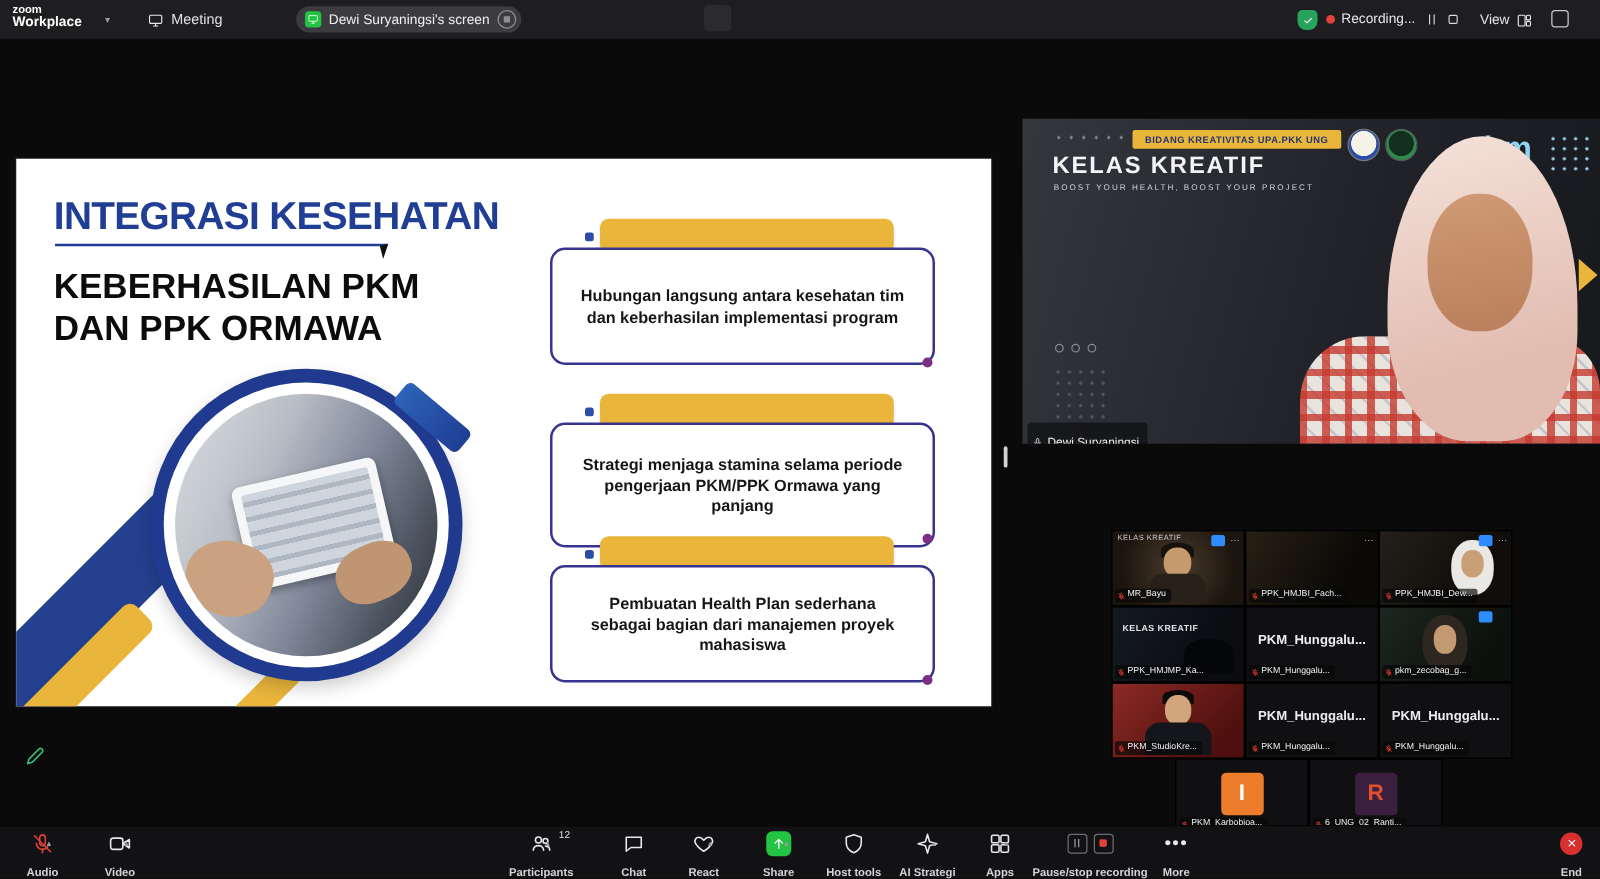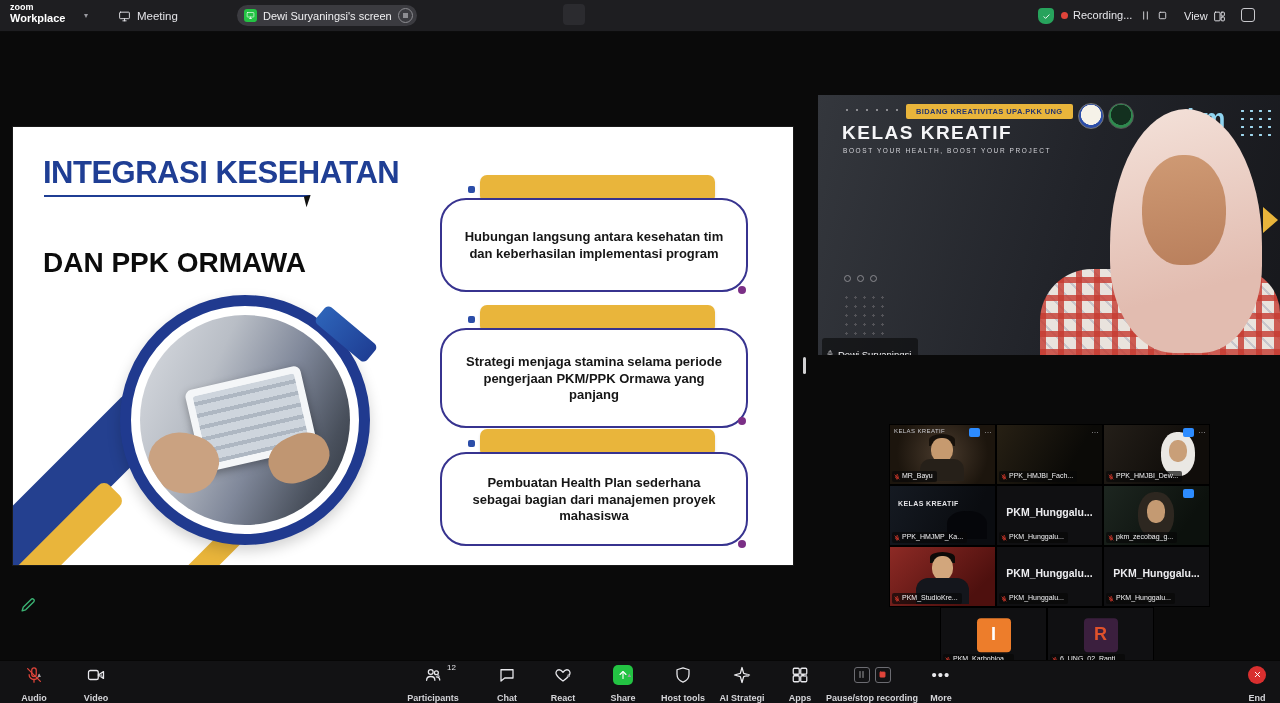--- a/index.html
+++ b/index.html
@@ -51,25 +51,25 @@
   .circle-ring{position:absolute;left:107px;top:168px;width:250px;height:250px;border-radius:50%;border:11px solid #203a8f;background:#fff;box-shadow:0 6px 14px rgba(0,0,0,.18);}
   .circle-photo{position:absolute;left:9px;top:9px;width:210px;height:210px;border-radius:50%;overflow:hidden;background:linear-gradient(115deg,#dadde2 0%,#b9bec6 32%,#80889a 58%,#49505c 82%,#2c323c 100%);}
   .tablet{position:absolute;left:52px;top:62px;width:118px;height:84px;background:#f4f6f8;border-radius:7px;transform:rotate(-13deg);box-shadow:0 3px 8px rgba(0,0,0,.35);}
   .tablet i{position:absolute;inset:7px;background:#ced5dd;border-radius:3px;display:block;background-image:repeating-linear-gradient(0deg,#aeb7c2 0 4px,transparent 4px 12px);}
   .hand1{position:absolute;left:8px;top:118px;width:70px;height:60px;background:#caa281;border-radius:50% 40% 50% 50%;transform:rotate(18deg);}
   .hand2{position:absolute;left:128px;top:120px;width:62px;height:46px;background:#c09672;border-radius:45%;transform:rotate(-24deg);}
   .pencil{position:absolute;left:300px;top:196px;width:66px;height:22px;background:linear-gradient(90deg,#2d63b8,#1f3e94);border-radius:5px;transform:rotate(40deg);}
   .cursor{position:absolute;left:292px;top:68px;width:0;height:0;border-left:7px solid #111;border-right:5px solid transparent;border-bottom:11px solid transparent;transform:rotate(-14deg);}
   .card{position:absolute;left:427px;width:308px;}
   .card .pill{position:absolute;left:40px;top:0;width:235px;height:28px;background:var(--slide-gold);border-radius:7px;box-shadow:0 2px 3px rgba(0,0,0,.12);}
-  .card .box{position:absolute;left:0;top:23px;width:308px;border:2px solid #37338f;border-radius:26px;background:#fff;display:flex;align-items:center;justify-content:center;text-align:center;padding:10px 20px 8px;font-size:13px;font-weight:bold;color:#161616;line-height:1.3;}
+  .card .box{position:absolute;left:0;top:23px;width:308px;border:2px solid #37338f;border-radius:12px;background:#fff;display:flex;align-items:center;justify-content:center;text-align:center;padding:10px 20px 8px;font-size:13px;font-weight:bold;color:#161616;line-height:1.3;}
   .card .dot-l{position:absolute;left:28px;top:11px;width:7px;height:7px;background:#2b4da8;border-radius:2px;}
   .card .dot-r{position:absolute;right:2px;width:8px;height:8px;background:#7b2f86;border-radius:50%;}
   .c1{top:48px;height:117px;} .c1 .box{height:94px;} .c1 .dot-r{bottom:-2px;}
-  .c2{top:178px;height:118px;} .c2 .box{height:100px;} .c2 .dot-r{bottom:-2px;}
+  .c2{top:188px;height:118px;} .c2 .box{height:100px;} .c2 .dot-r{bottom:-2px;}
   .c3{top:302px;height:117px;} .c3 .box{height:94px;} .c3 .dot-r{bottom:-2px;}
 
   .annot-pencil{position:absolute;left:20px;top:596px;width:17px;height:17px;}
   .annot-pencil svg{width:17px;height:17px;stroke:#3bb273;stroke-width:2;}
   .divider{position:absolute;left:803px;top:357px;width:3px;height:17px;background:#d2d2d4;border-radius:2px;}
 
   
   .speaker{position:absolute;left:818px;top:95px;width:462px;height:260px;background:linear-gradient(105deg,#34373d,#212329 55%,#17181c);overflow:hidden;}
   .sp-dotsrow{position:absolute;left:24px;top:12px;width:62px;height:6px;background-image:radial-gradient(circle,#8a8a8f 1.1px,transparent 1.4px);background-size:10px 6px;background-repeat:repeat-x;}
   .sp-ribbon{position:absolute;left:88px;top:9px;height:15px;line-height:15px;background:var(--slide-gold);color:#25356f;font-size:7.5px;font-weight:bold;letter-spacing:.4px;padding:0 10px;border-radius:2px;white-space:nowrap;}
@@ -273,20 +273,21 @@
       <svg class="ic">
           <use href="#i-view"></use>
         </svg>
     </div>
     <span class="win-ic"></span>
   </div>
 
   <div class="slide">
     <div class="sl-title">INTEGRASI KESEHATAN</div>
     <div class="sl-underline"></div>
+    <div class="sl-sub1">KEBERHASILAN PKM</div>
     <div class="sl-sub2">DAN PPK ORMAWA</div>
     <div class="ribbon-blue"></div>
     <div class="ribbon-gold"></div>
     <div class="ribbon-gold2"></div>
     <div class="circle-ring">
       <div class="circle-photo">
         <div class="tablet">
             <i></i>
           </div>
         <div class="hand1"></div>

